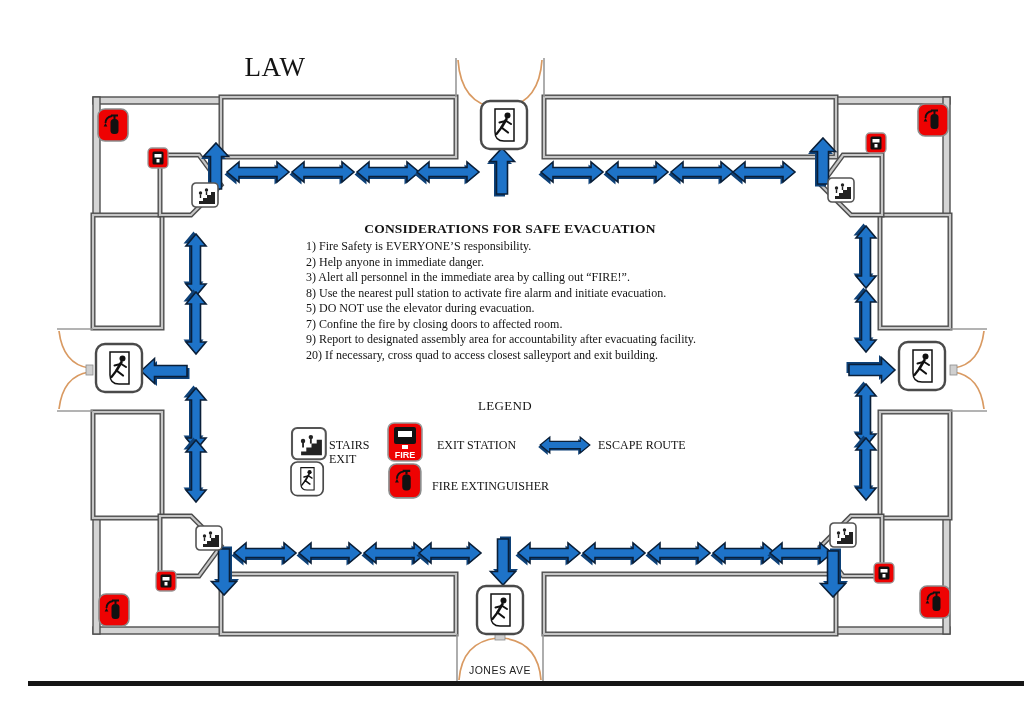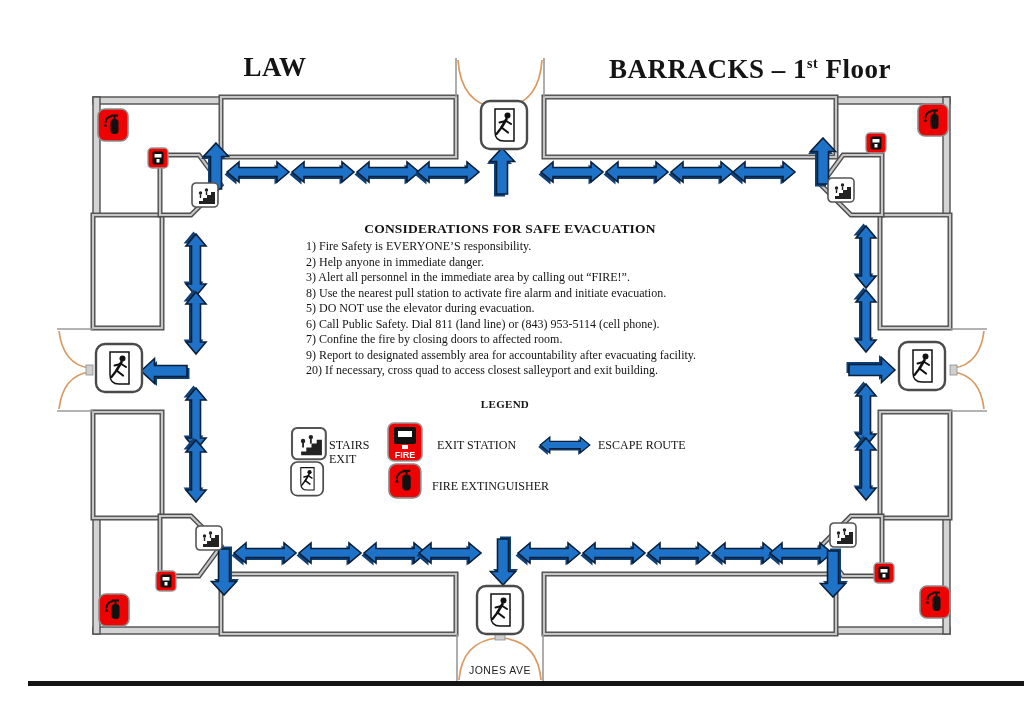--- a/index.html
+++ b/index.html
@@ -1,23 +1,23 @@
 <!DOCTYPE html>
 <html style="--route_blue: #1e73c8; --route_outline: #0a1f38; --route_shadow: #0d4178; --alarm_red: #ee0202; --door_arc_orange: #d99a62; --wall_gray: #4d4d4d;"><head>
 <meta charset="utf-8">
 <style>
   html,body{margin:0;padding:0;background:#fff;}
   .canvas{position:relative;width:1024px;height:712px;background:#ffffff;overflow:hidden;
           font-family:"Liberation Serif","DejaVu Serif",serif;color:#141414;}
   .abs{position:absolute;}
-  .title{font-weight:bold;font-size:27px;letter-spacing:.5px;text-align:center;}
+  .title{font-weight:normal;font-size:27px;letter-spacing:.5px;text-align:center;}
   .title sup{font-size:14px;}
   .cons-title{font-weight:bold;font-size:13.5px;text-align:center;letter-spacing:.2px;}
   .cons-item{font-size:12px;white-space:nowrap;line-height:15.5px;margin-left:36px;}
-  .legend-title{font-weight:bold;font-size:11px;text-align:center;letter-spacing:.3px;}
+  .legend-title{font-weight:normal;font-size:13px;text-align:center;letter-spacing:.3px;}
   .legend-label{font-size:12px;white-space:nowrap;text-align:right;}
   .street-label{font-family:"Liberation Sans","DejaVu Sans",sans-serif;font-size:10.5px;color:#222;
                 letter-spacing:.5px;text-align:center;}
   svg.plan{position:absolute;left:0;top:0;}
   .thin{fill:#d4d4d4;stroke:#4f4f4f;stroke-width:1.4;}
   .w1{fill:#ffffff;stroke:#4d4d4d;stroke-width:5;}
   .w2{fill:none;stroke:#c6c6c6;stroke-width:2.2;}
   .vwall{stroke:#9a9a9a;stroke-width:1.6;fill:none;}
   .arc{stroke:var(--door_arc_orange,#d99a62);stroke-width:1.7;fill:none;}
   .hinge{fill:#cfcfcf;stroke:#8a8a8a;stroke-width:.8;}
@@ -205,31 +205,29 @@
       <use href="#harrow" transform="translate(565,445) scale(0.8)"></use>
       <use href="#exitsign" transform="translate(291,462) scale(0.7)"></use>
       <use href="#ext" transform="translate(389,464) scale(1.06)"></use>
     </g>
 
     <rect class="street" x="28" y="681" width="996" height="5"></rect>
   </svg>
 
   <div class="abs title" style="left:195px;top:52px;width:160px;">LAW</div>
 
-  <div class="abs title" style="left:570px;top:54px;width:360px;"><span>BARRACKS – 1</span><sup>st</sup><span> Floor</span></div>
 
   <div class="abs cons-title" style="left:300px;top:221px;width:420px;">CONSIDERATIONS FOR SAFE EVACUATION</div>
 
   <div class="abs" style="left:270px;top:239px;">
     <div class="cons-item">1) Fire Safety is EVERYONE’S responsibility.</div>
     <div class="cons-item">2) Help anyone in immediate danger.</div>
     <div class="cons-item">3) Alert all personnel in the immediate area by calling out “FIRE!”.</div>
     <div class="cons-item">8) Use the nearest pull station to activate fire alarm and initiate evacuation.</div>
     <div class="cons-item">5) DO NOT use the elevator during evacuation.</div>
-    <div class="cons-item">6) Call Public Safety. Dial 811 (land line) or (843) 953-5114 (cell phone).</div>
     <div class="cons-item">7) Confine the fire by closing doors to affected room.</div>
     <div class="cons-item">9) Report to designated assembly area for accountability after evacuating facility.</div>
     <div class="cons-item">20) If necessary, cross quad to access closest salleyport and exit building.</div>
   </div>
 
   <div class="abs legend-title" style="left:350px;top:398px;width:310px;">LEGEND</div>
 
   <div class="abs legend-label" style="left:329px;top:438px;">STAIRS</div>
   <div class="abs legend-label" style="left:437px;top:438px;">EXIT STATION</div>
   <div class="abs legend-label" style="left:598px;top:438px;">ESCAPE ROUTE</div>

